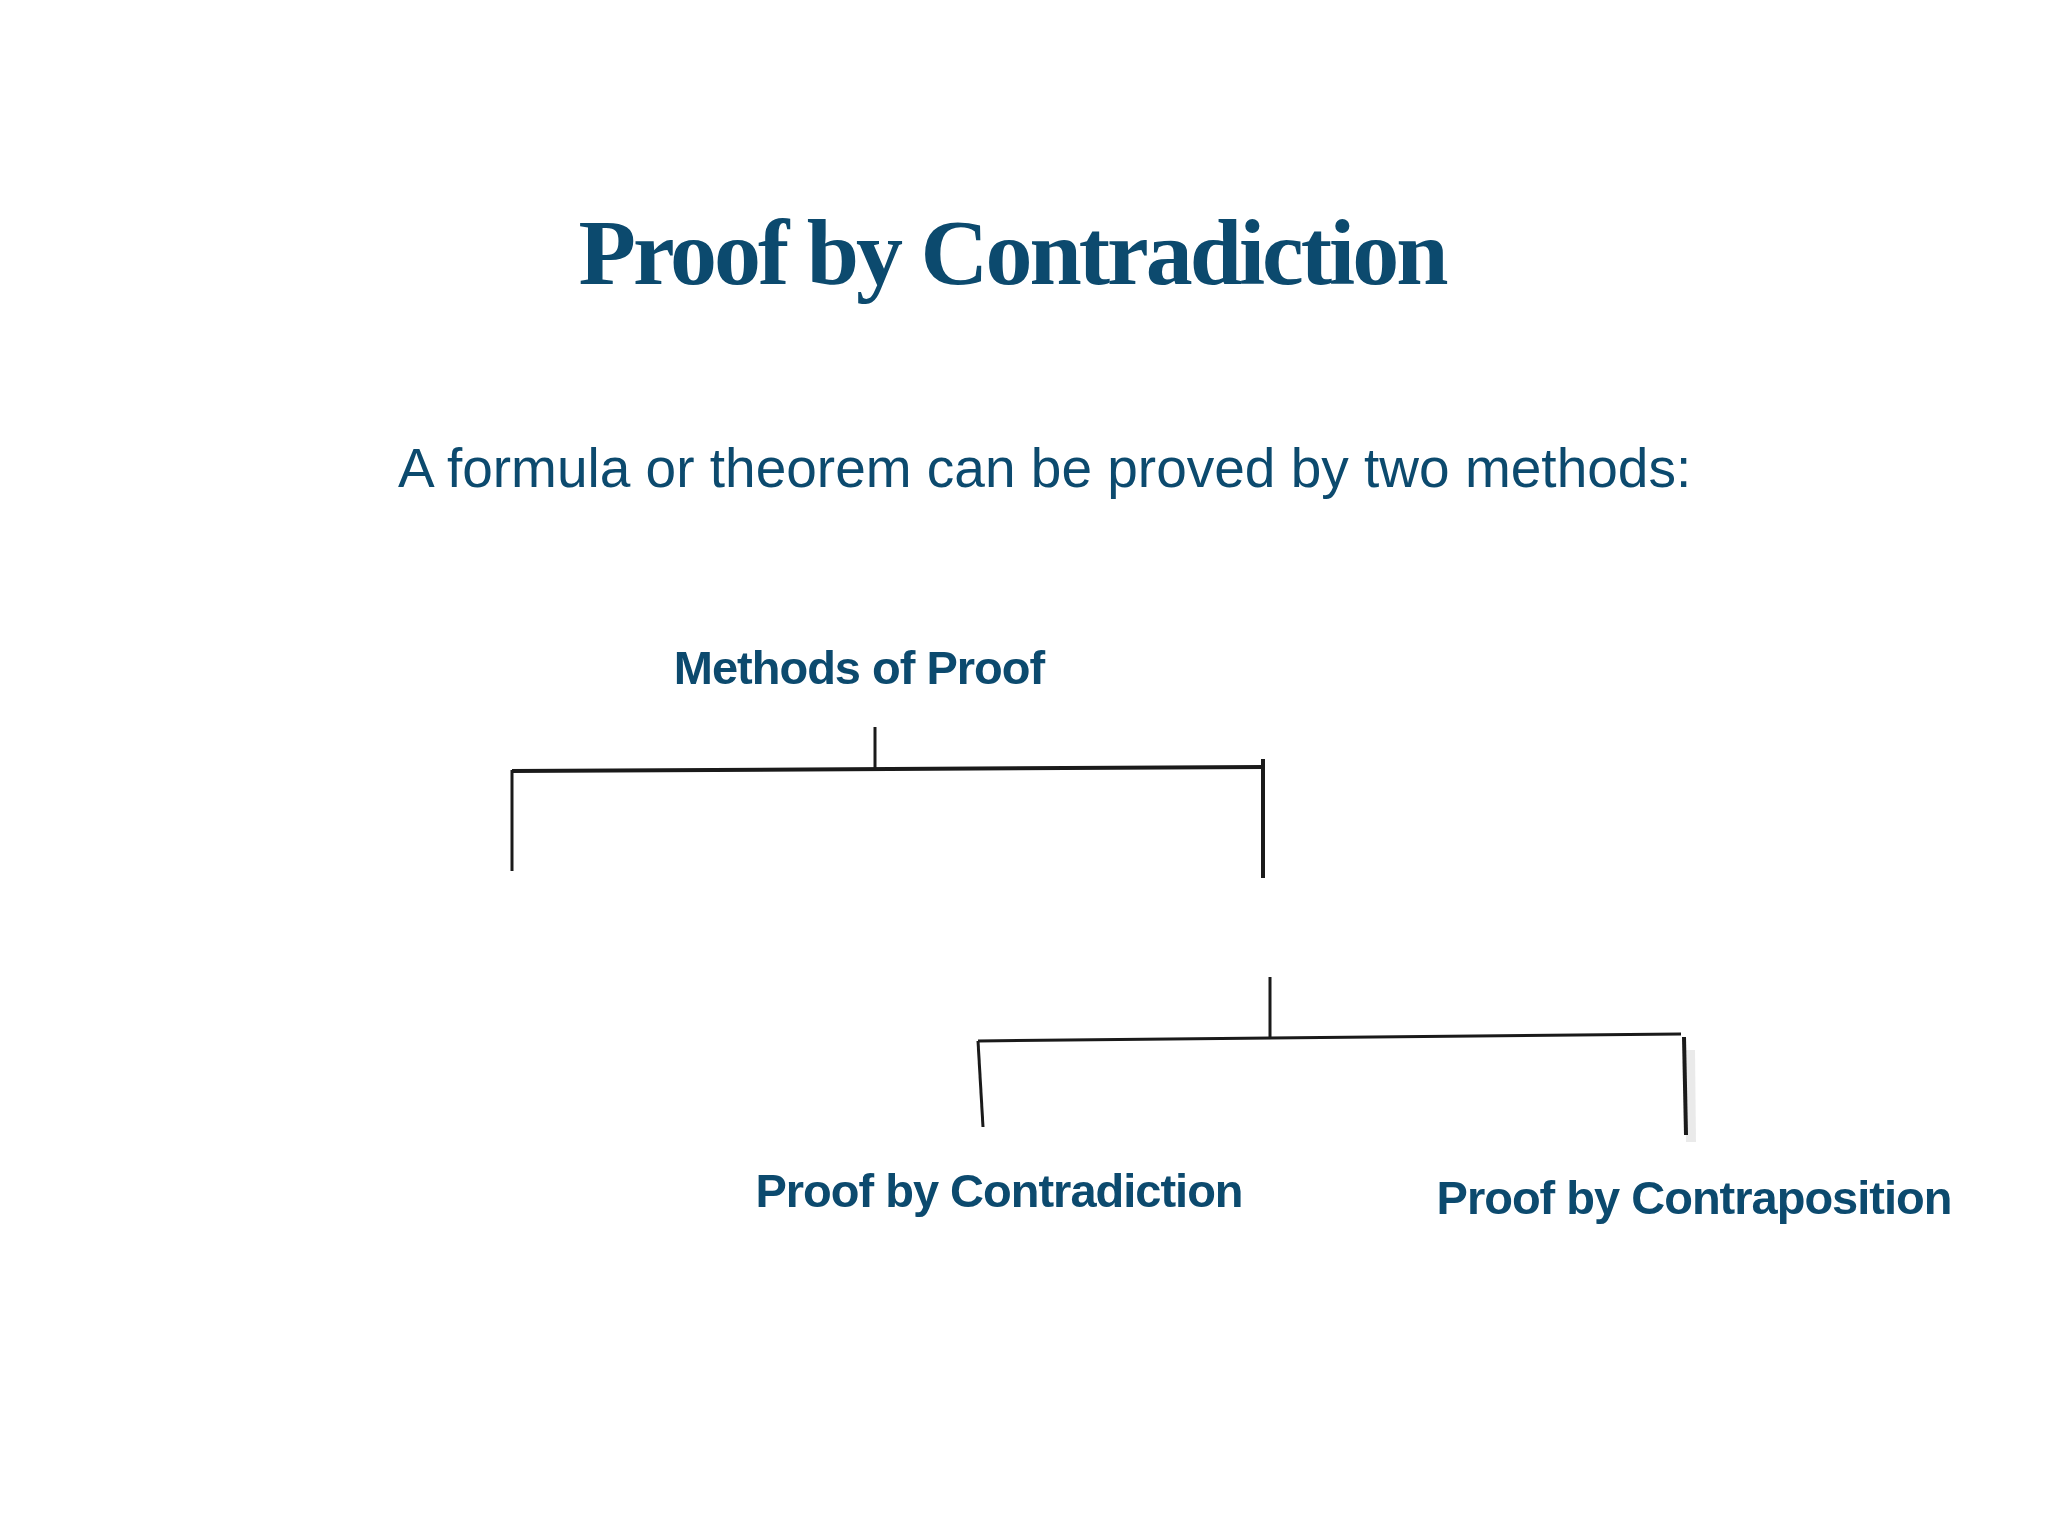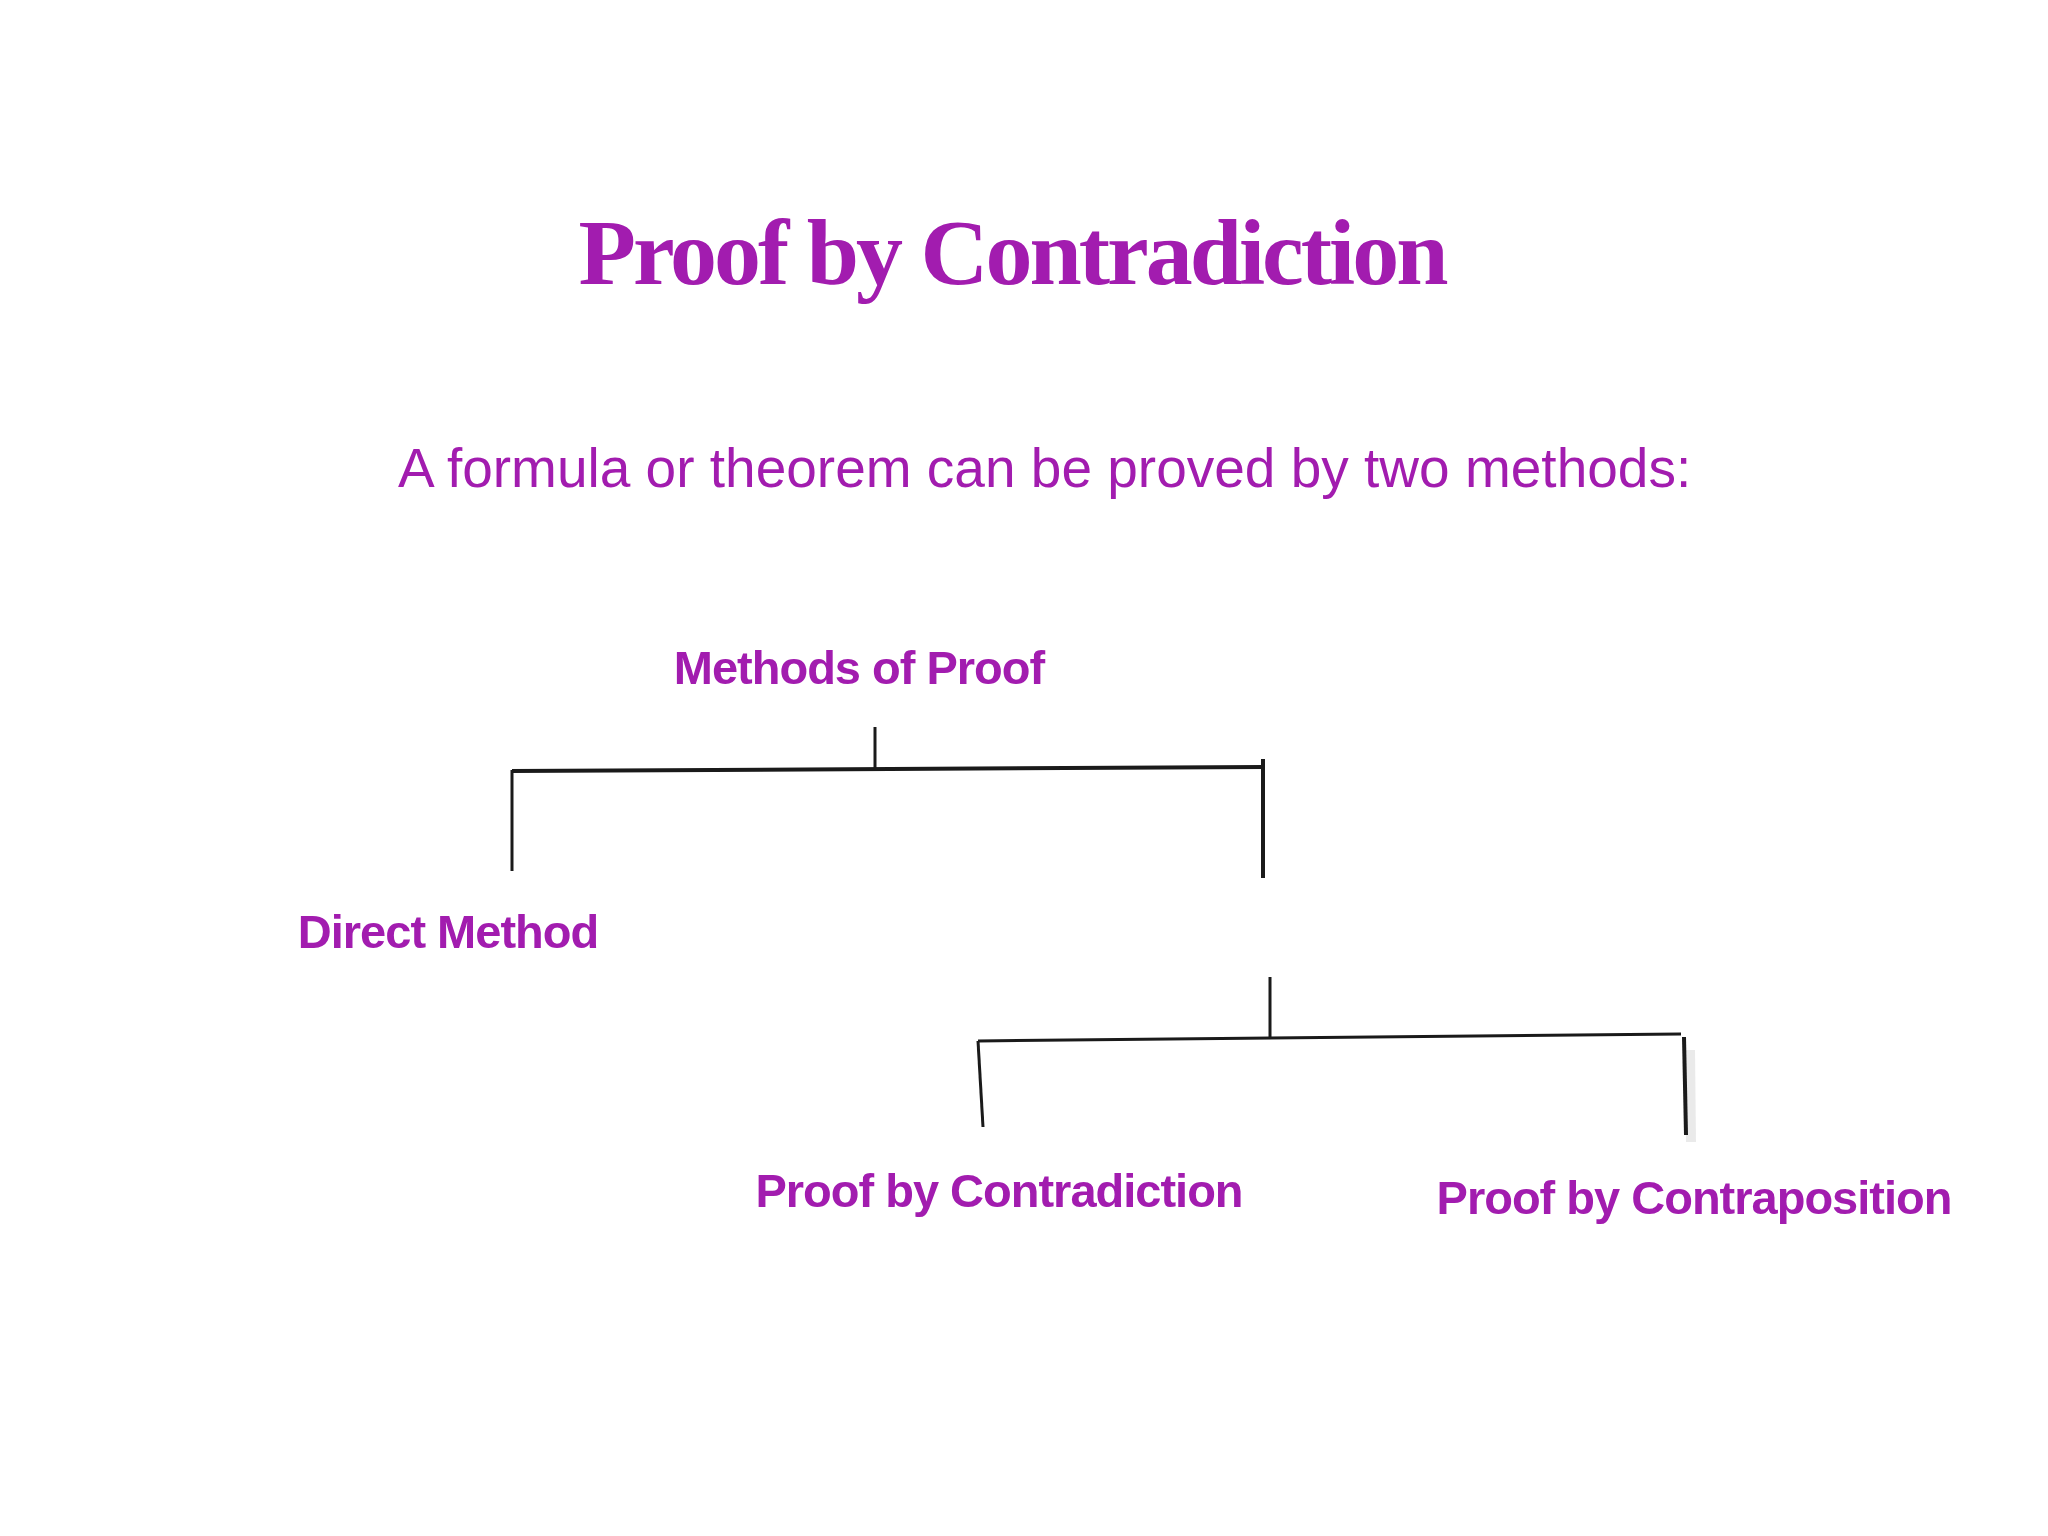--- a/index.html
+++ b/index.html
@@ -7,21 +7,21 @@
     padding: 0;
     background: #ffffff;
   }
   .slide {
     position: relative;
     width: 2048px;
     height: 1536px;
     background: #ffffff;
     overflow: hidden;
     font-family: "Liberation Sans", sans-serif;
-    color: #a21caf;
+    color: #0c4a6e;
     border-radius: 14px;
   }
   .slide-title {
     position: absolute;
     top: 205px;
     left: 0;
     width: 2024px;
     margin: 0;
     text-align: center;
     font-family: "Liberation Serif", serif;
@@ -86,20 +86,19 @@
 
     <path d="M1270,977 L1270,1039" fill="none" stroke-width="3" stroke="#1a1a1a"></path>
     <path d="M978,1041 L1681,1034" fill="none" stroke-width="3" stroke="#1a1a1a"></path>
     <path d="M978,1041 L983,1127" fill="none" stroke-width="3" stroke="#1a1a1a"></path>
     <path d="M1690,1050 L1691,1142" fill="none" stroke-width="10" opacity="0.35" stroke="#c4c4c4"></path>
     <path d="M1684,1037 L1686,1135" fill="none" stroke-width="4" stroke="#1a1a1a"></path>
   </svg>
 
   <div class="node node-root">Methods of Proof</div>
 
-  <div class="node node-direct">Direct Method</div>
 
 
   <div class="node node-contradict">Proof by Contradiction</div>
 
   <div class="node node-contrapose">Proof by Contraposition</div>
 
 </div>
 
 </body></html>

